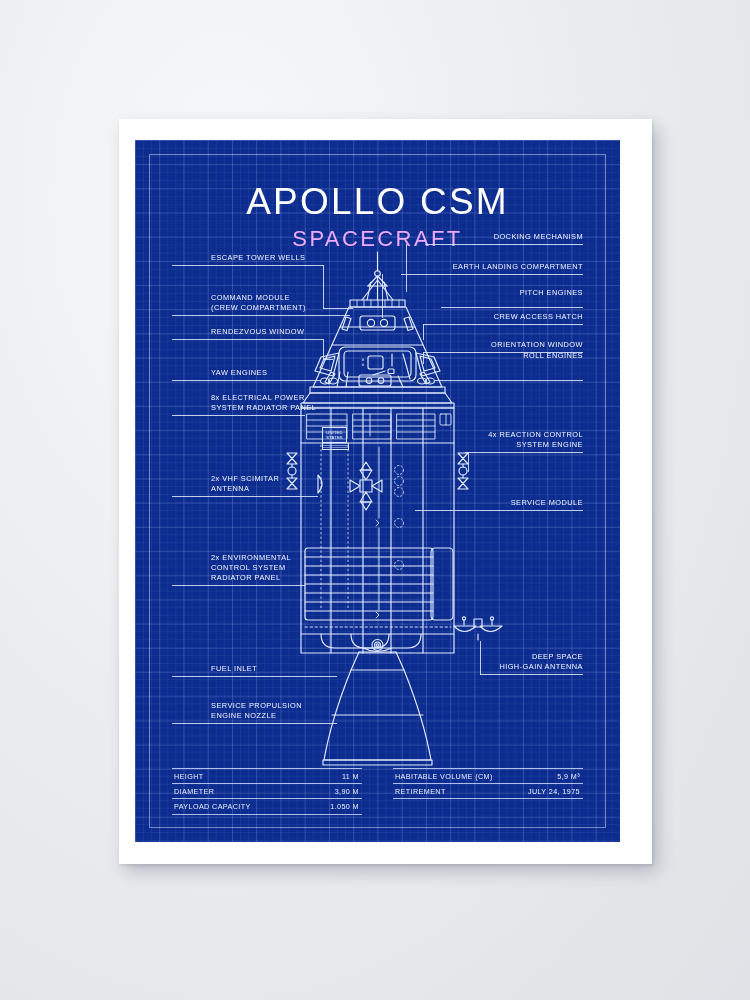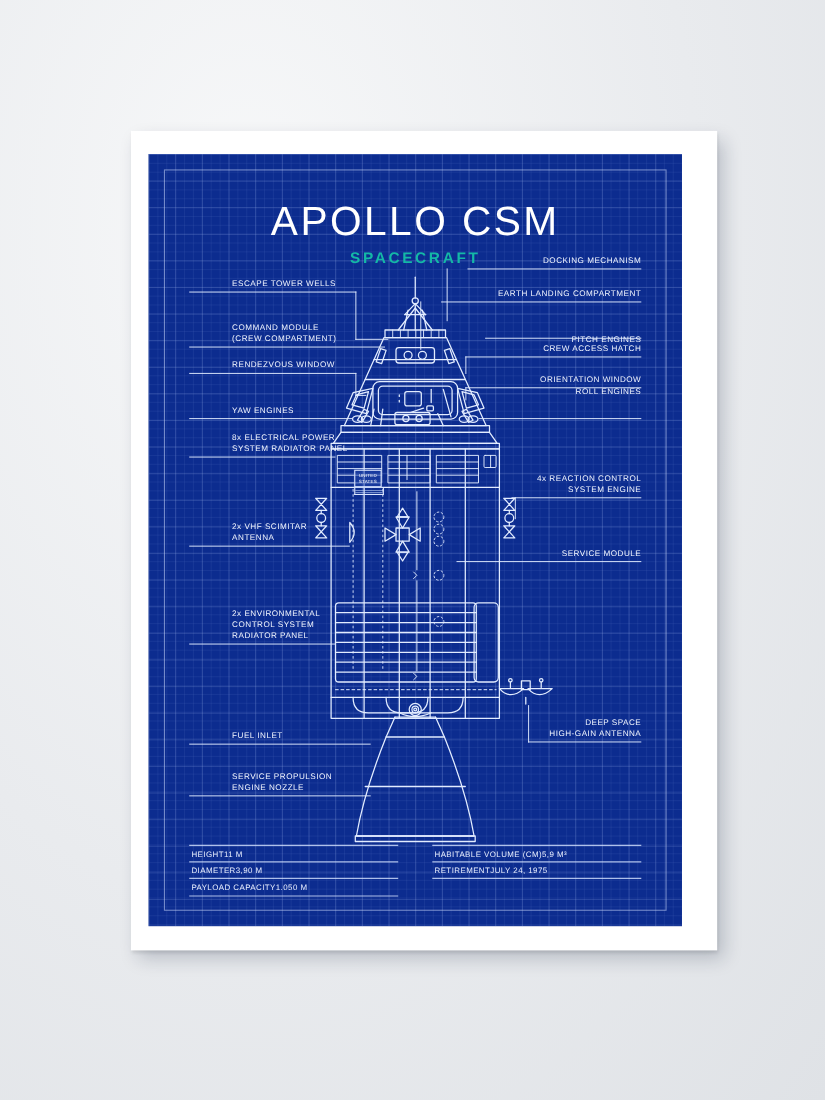--- a/index.html
+++ b/index.html
@@ -46,34 +46,34 @@
     pointer-events:none;
   }
   
   #title{
     position:absolute;left:0;right:0;top:41px;text-align:center;
     color:#ffffff;font-size:37px;letter-spacing:2.2px;font-weight:400;
     font-family:"Liberation Sans", sans-serif;
   }
   #subtitle{
     position:absolute;left:0;right:0;top:86px;text-align:center;
-    color:#14b8a6;font-size:14px;letter-spacing:2.4px;font-weight:700;
+    color:#f0abfc;font-size:22px;letter-spacing:2.4px;font-weight:400;
   }
   
   .cal{position:absolute;color:#f2f6ff;font-size:7.4px;letter-spacing:.45px;line-height:10.2px;}
   .cal.L{text-align:left;margin-left:39px;}
   .cal.R{text-align:right;}
   .cal .txt{display:block;white-space:nowrap;}
   .rule{position:absolute;height:1px;background:rgba(226,236,255,.85);}
   .lead{position:absolute;background:rgba(226,236,255,.85);}
   
   .spec{position:absolute;color:#eaf0ff;font-size:7.2px;letter-spacing:.4px;}
   .spec .row{
     position:relative;height:14.2px;display:flex;align-items:center;
-    justify-content:flex-start;
+    justify-content:space-between;
     border-bottom:1px solid rgba(214,228,255,.80);
   }
   .spec .row:first-child{border-top:1px solid rgba(214,228,255,.80);}
   .spec .k{padding-left:2px;}
   .spec .v{padding-right:3px;}
   
   #draw{position:absolute;left:0;top:0;width:485px;height:702px;}
   
   #flag{
     position:absolute;left:187px;top:287px;width:25px;height:16px;
@@ -373,21 +373,21 @@
       </div>
       <div class="rule" style="right:37px;top:104px;width:158px;"></div>
       <div class="lead" style="left:271px;top:104px;width:1px;height:48px;"></div>
 
       <div class="cal R" style="right:37px;top:122px;">
         <span class="txt">EARTH LANDING COMPARTMENT</span>
       </div>
       <div class="rule" style="right:37px;top:134px;width:182px;"></div>
       <div class="lead" style="left:247px;top:134px;width:1px;height:44px;"></div>
 
-      <div class="cal R" style="right:37px;top:164px;">
+      <div class="cal R" style="right:37px;top:148px;">
         <span class="txt">PITCH ENGINES</span>
       </div>
       <div class="rule" style="right:37px;top:167px;width:142px;"></div>
 
       <div class="cal R" style="right:37px;top:172px;">
         <span class="txt">CREW ACCESS HATCH</span>
       </div>
       <div class="rule" style="right:37px;top:184px;width:160px;"></div>
       <div class="lead" style="left:288px;top:184px;width:1px;height:16px;"></div>
 

